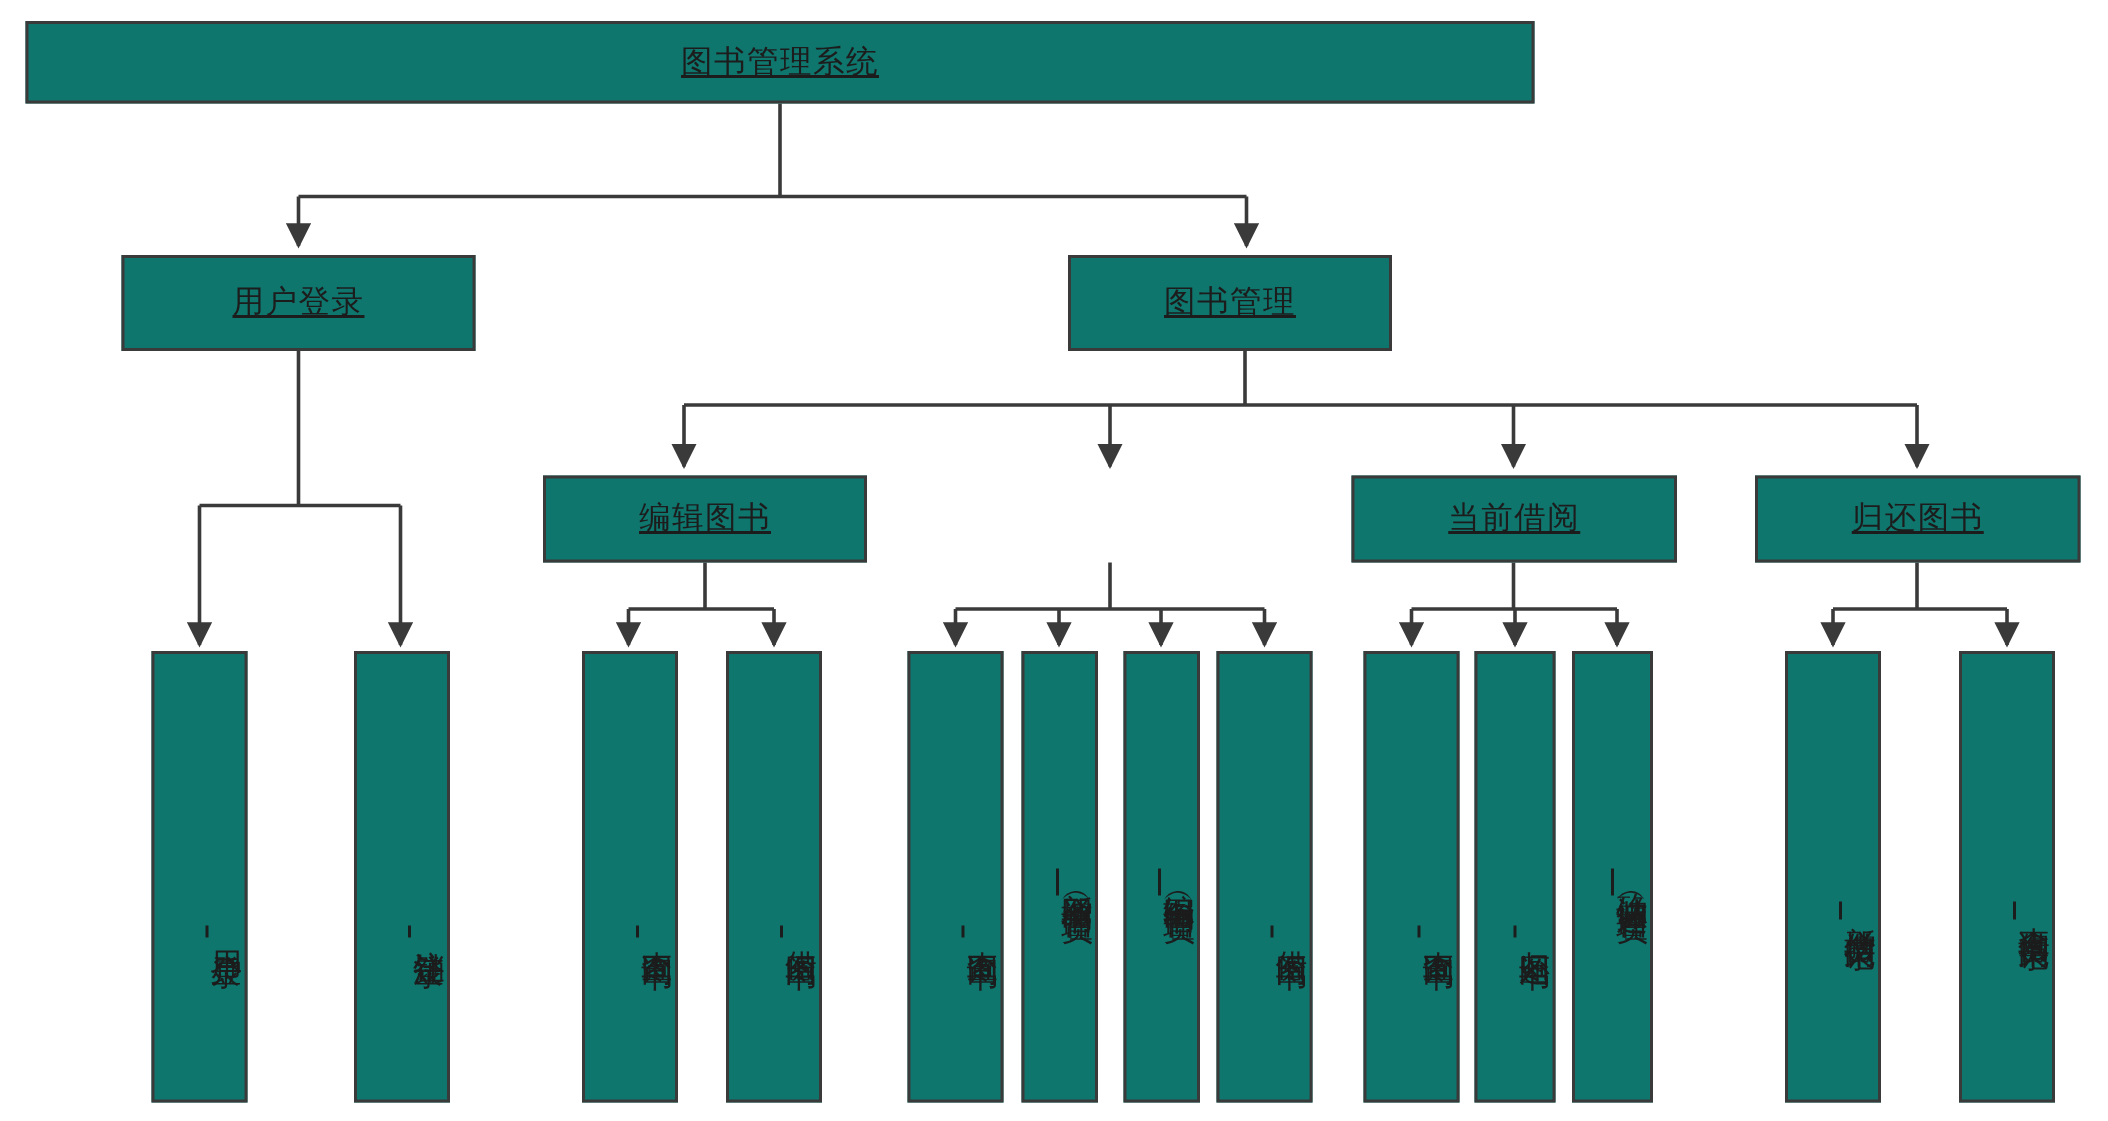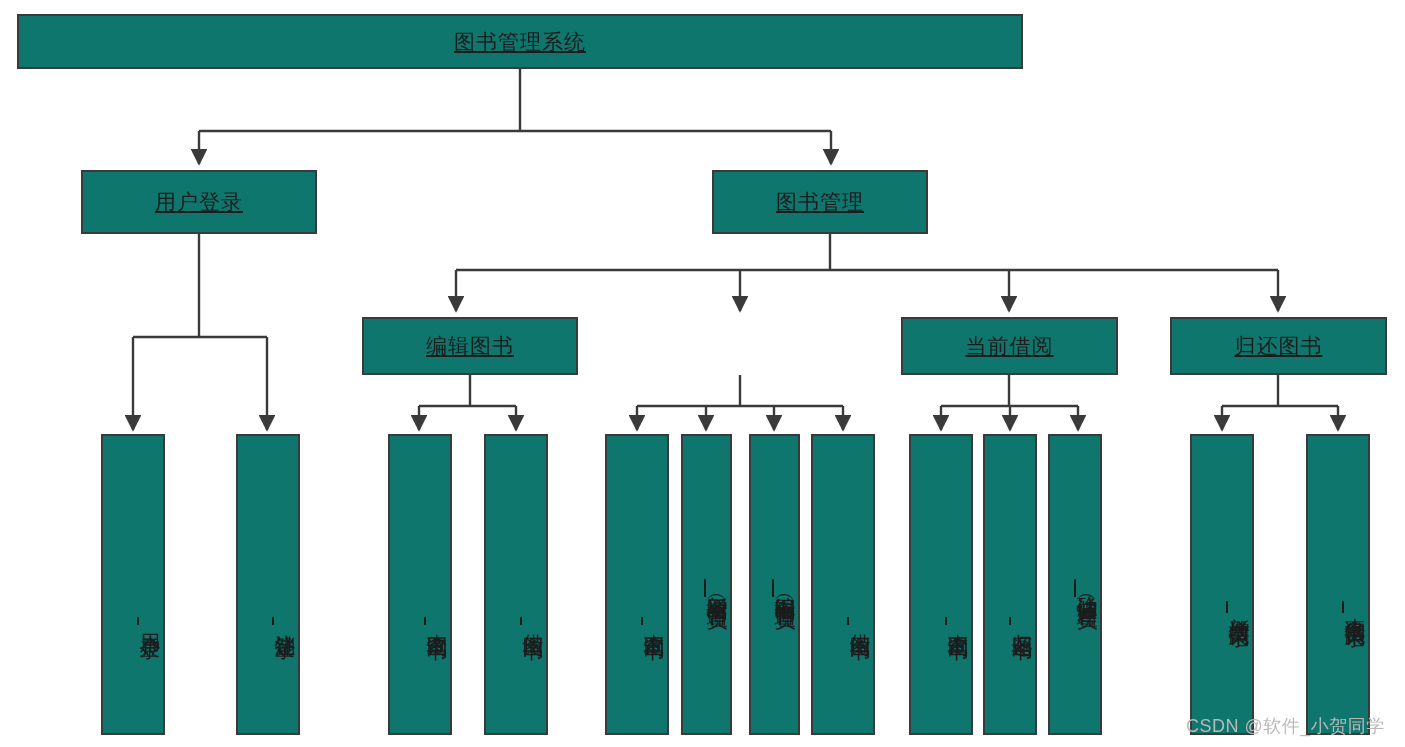--- a/index.html
+++ b/index.html
@@ -191,15 +191,14 @@
     <span class="vlabel">确认归还（管理员）</span>
   </div>
 
   <div class="node v mid2" style="left:1190px; top:434px; width:64px; height:301px;">
     <span class="vlabel">新增借阅记录</span>
   </div>
   <div class="node v mid2" style="left:1306px; top:434px; width:64px; height:301px;">
     <span class="vlabel">查询借阅记录</span>
   </div>
 
-  <div class="watermark">CSDN @软件_小贺同学</div>
 
 </div>
 
 </body></html>

